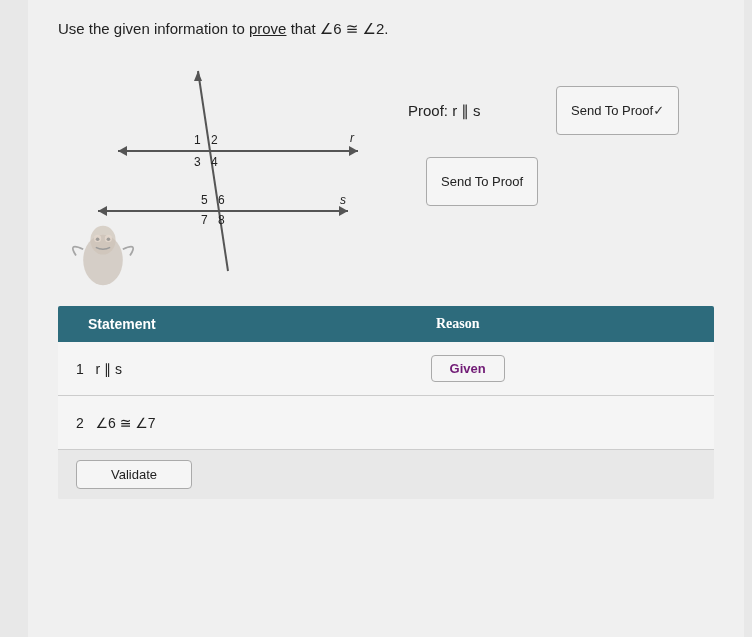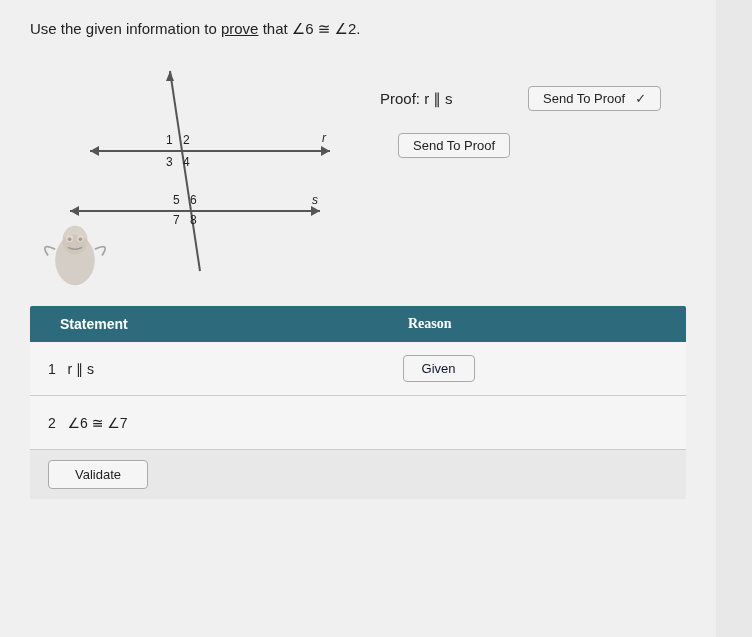--- a/index.html
+++ b/index.html
@@ -8,20 +8,21 @@
       font-family: Arial, sans-serif;
       width: 752px;
       min-height: 637px;
       overflow: hidden;
     }
     .main-container {
       background: #f0f0f0;
       width: 716px;
       min-height: 637px;
       padding: 20px 30px;
+      margin-left: 28px;
     }
     .top-instruction {
       font-size: 15px;
       color: #222;
       margin-bottom: 18px;
     }
     .top-instruction u {
       text-decoration: underline;
     }
     .content-area {
@@ -52,26 +53,26 @@
       font-size: 15px;
       color: #222;
     }
     .given-label {
       min-width: 130px;
     }
     .send-proof-btn {
       border: 1.5px solid #aaa;
       background: #f5f5f5;
       border-radius: 4px;
-      padding: 4px 14px;
+      padding: 16px 14px;
       font-size: 13px;
       cursor: pointer;
       display: flex;
       align-items: center;
-      gap: 10px;
+      gap: 0;
       margin-left: 18px;
       color: #222;
     }
     .send-proof-btn .check-icon {
       color: #333;
       font-size: 13px;
     }
     .proof-table-container {
       margin-top: 10px;
       background: #e8e8e8;
@@ -119,27 +120,28 @@
       display: flex;
       align-items: center;
     }
     .reason-btn {
       border: 1.5px solid #aaa;
       background: #f5f5f5;
       border-radius: 4px;
       padding: 5px 18px;
       font-size: 13px;
       cursor: pointer;
-      color: #0f172a;
+      color: #701a75;
+      font-weight: bold;
     }
     .validate-btn {
       background: #f5f5f5;
       border: 1.5px solid #aaa;
       border-radius: 4px;
-      padding: 6px 26px;
+      padding: 6px 34px;
       font-size: 13px;
       cursor: pointer;
       color: #222;
       margin-top: 0;
     }
     .validate-row {
       background: #e8e8e8;
       padding: 10px 18px;
     }
 

